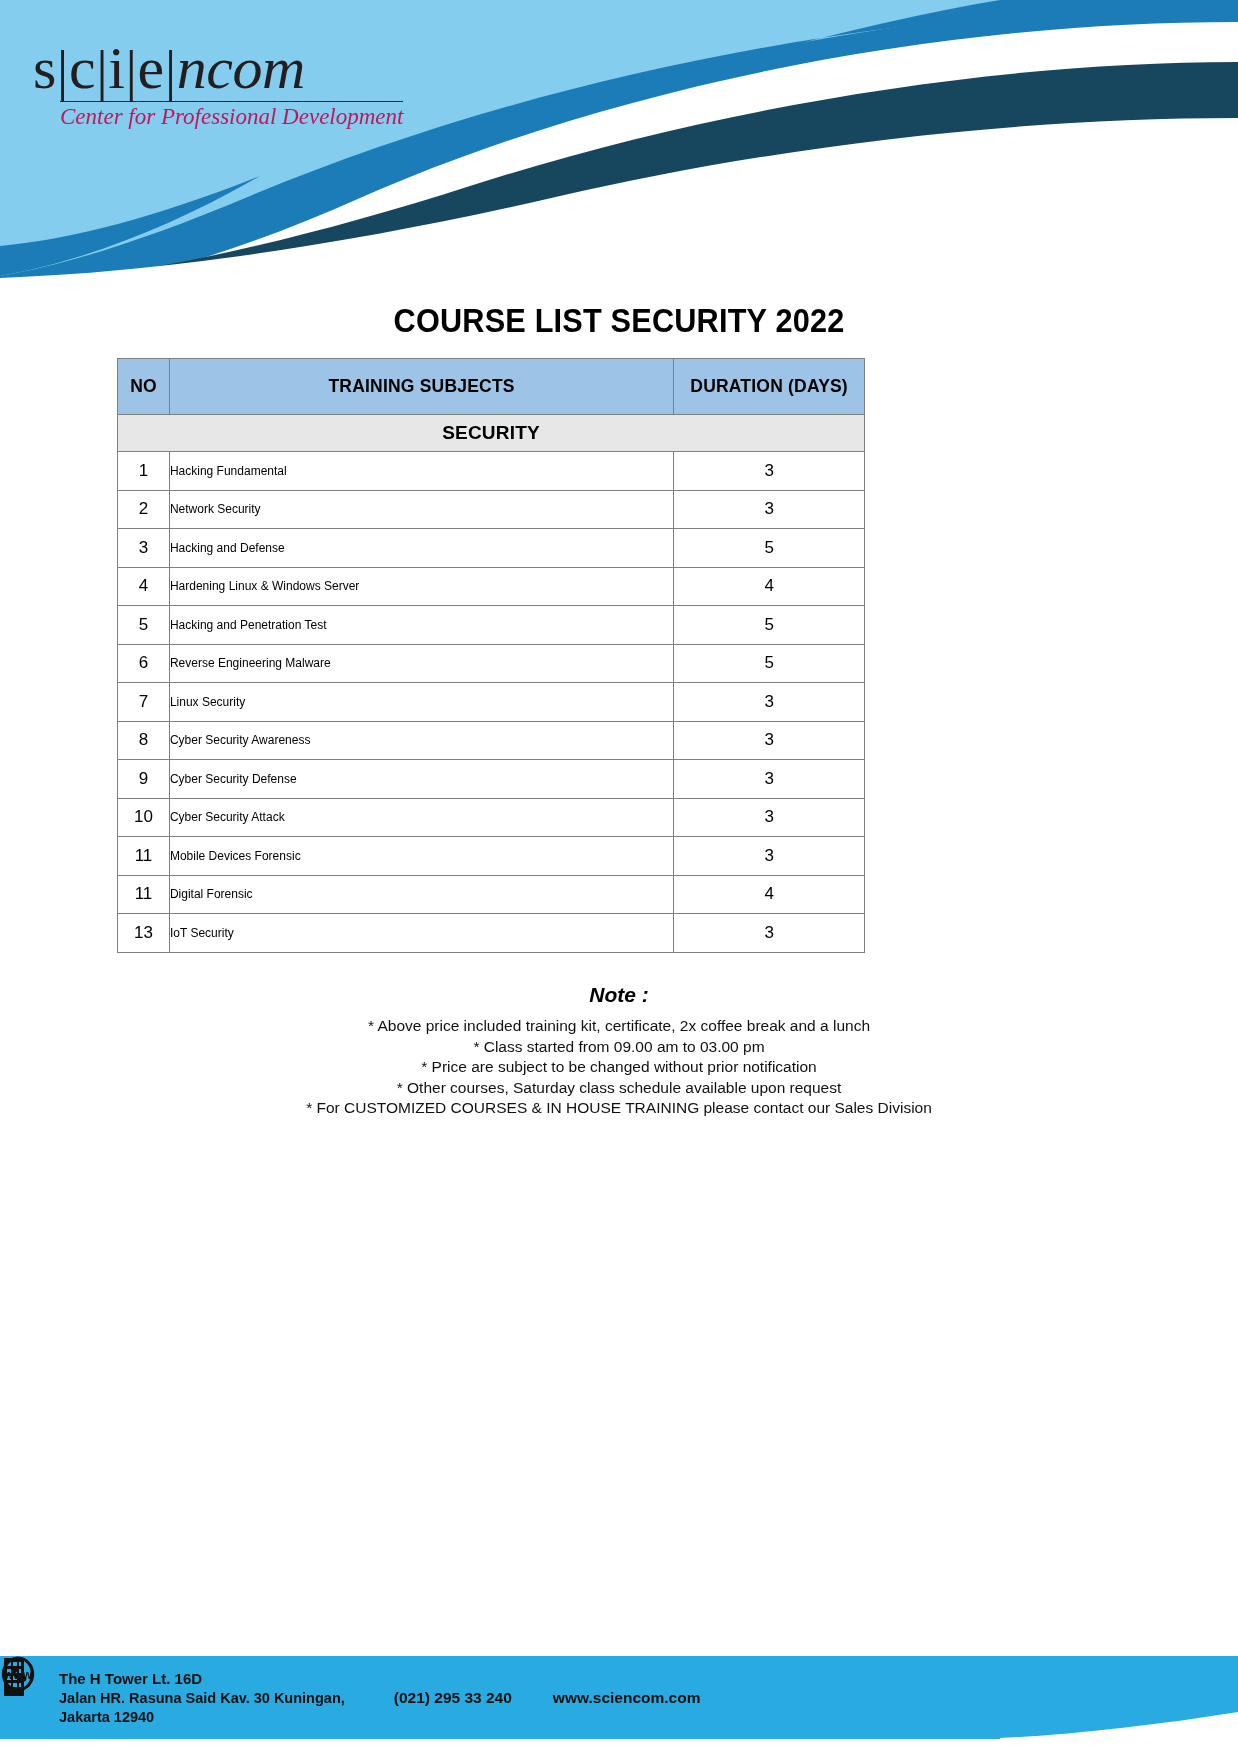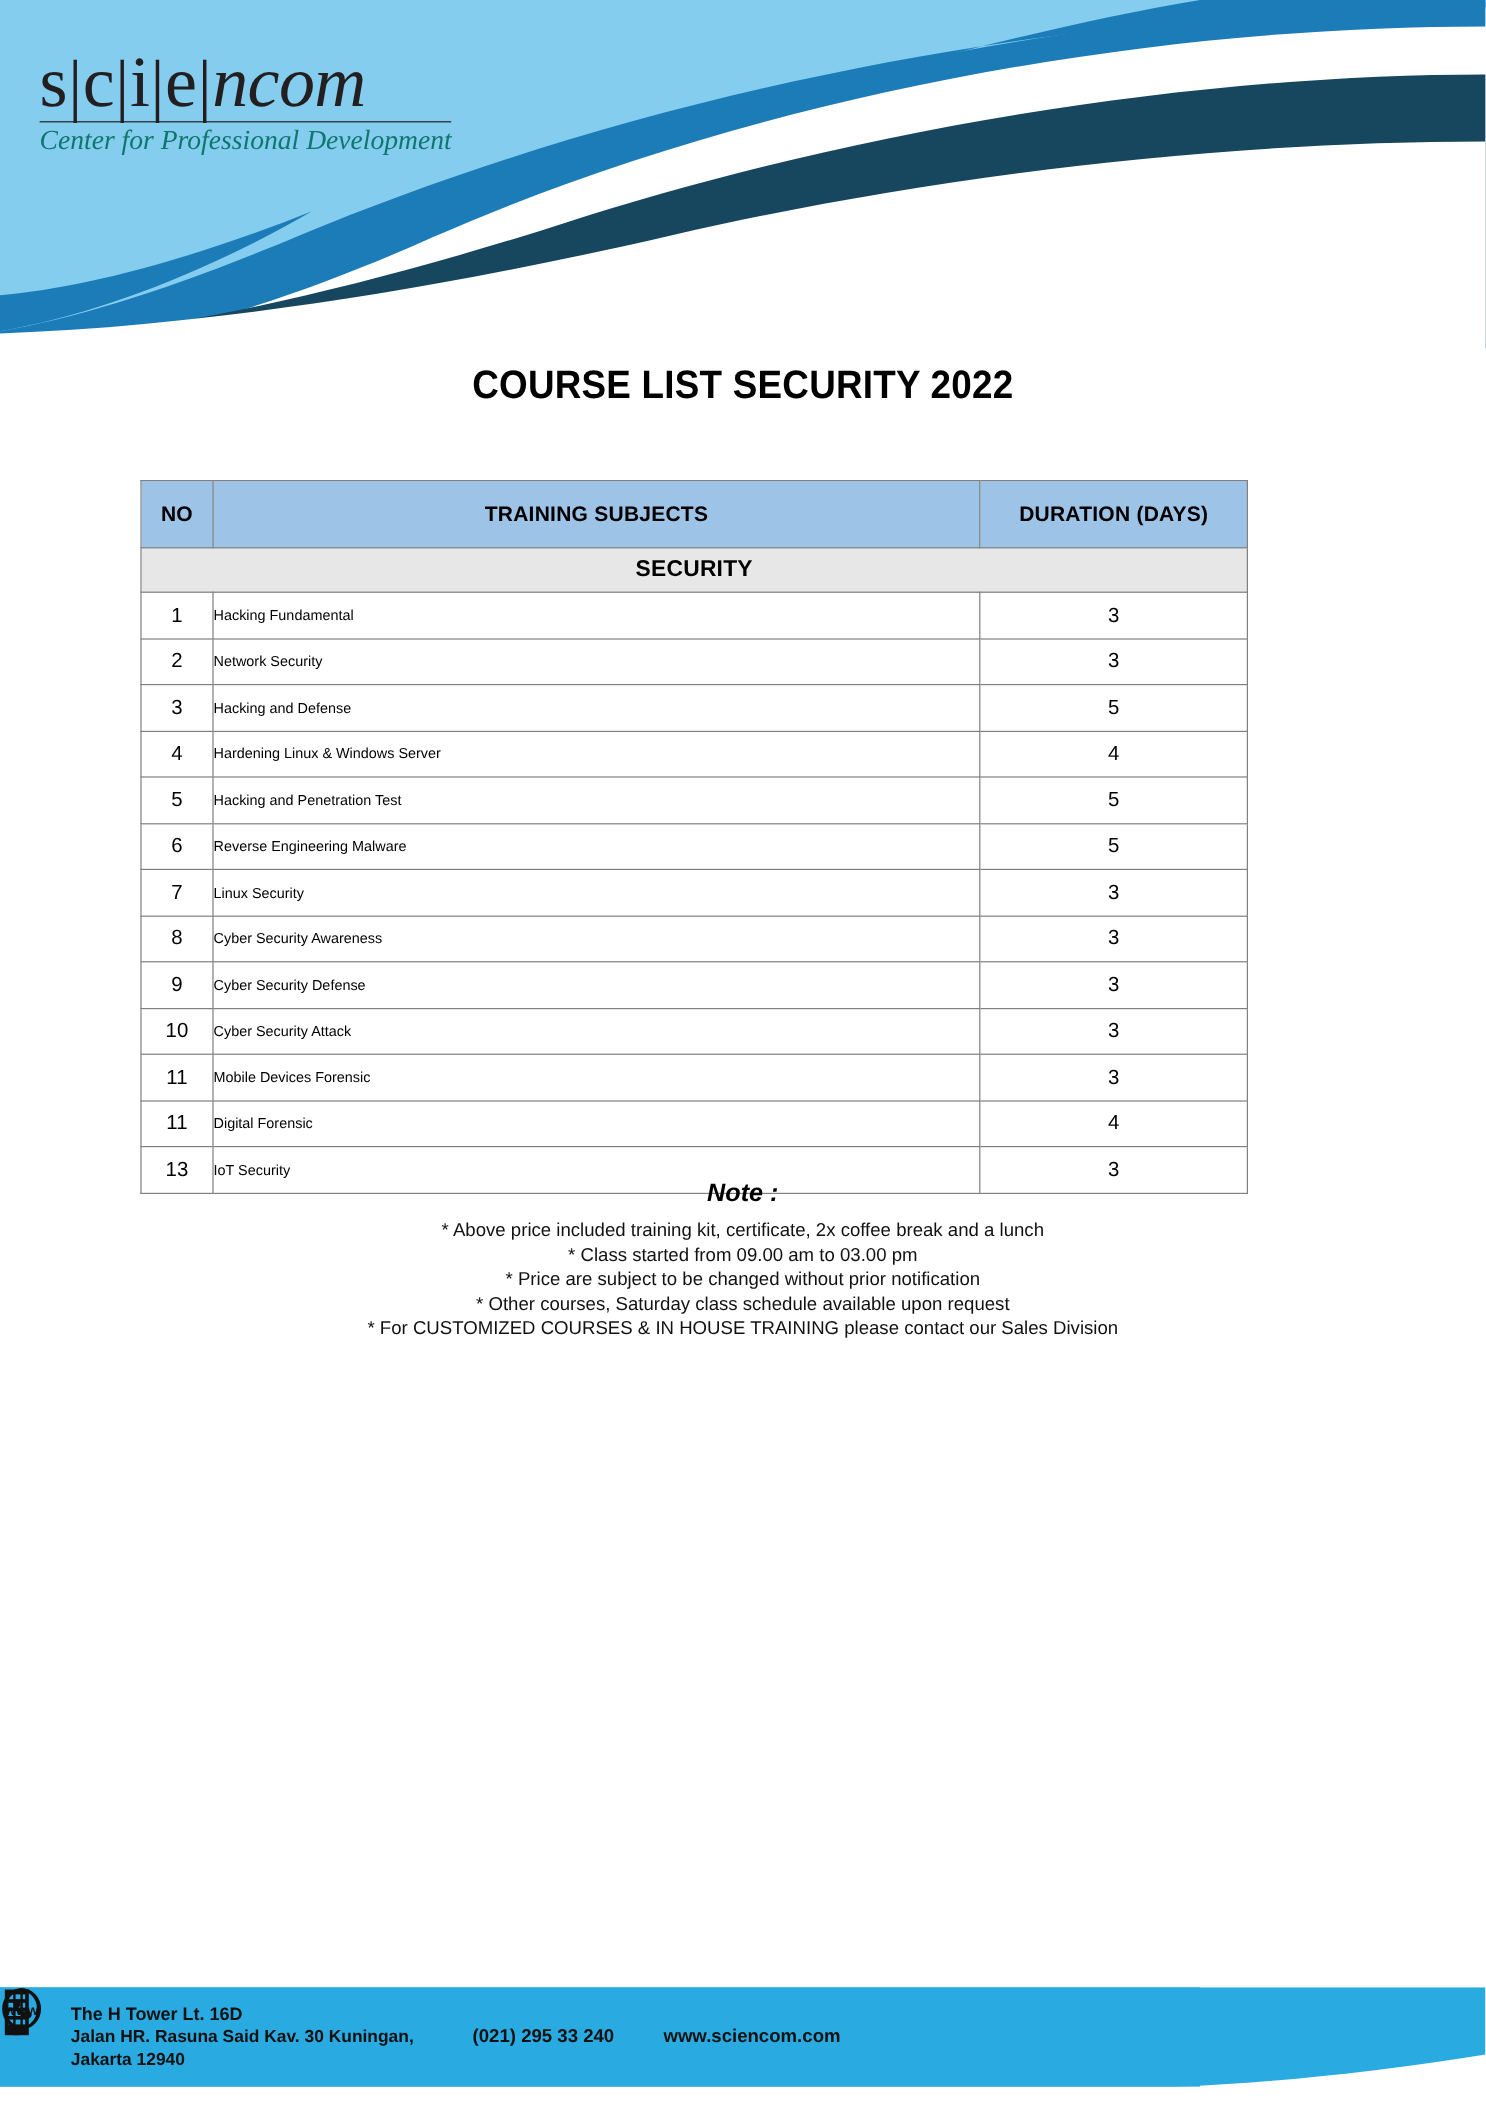--- a/index.html
+++ b/index.html
@@ -48,48 +48,49 @@
     top: 2px;
   }
   .logo-word .ital {
     font-style: italic;
   }
   .logo-tag {
     font-family: "Liberation Serif", serif;
     font-style: italic;
     font-size: 23px;
     line-height: 26px;
-    color: #0f766e;
+    color: #be185d;
     margin-top: 2px;
     white-space: nowrap;
     border-top: 1px solid #231f20;
     padding-top: 2px;
     display: inline-block;
+    margin-left: 27px;
   }
 
   
   .doc-title {
     position: absolute;
     top: 302px;
     left: 0;
     width: 1238px;
     text-align: center;
     font-size: 33px;
     font-weight: bold;
     letter-spacing: 0.2px;
     font-family: "Liberation Sans", sans-serif;
     transform: scaleX(0.93);
   }
 
   
   .course-table {
     position: absolute;
-    top: 400px;
+    top: 358px;
     left: 117px;
-    width: 923px;
+    width: 748px;
     border-collapse: collapse;
     font-size: 17px;
     padding-left: 37px;
   }
   .course-table td, .course-table th {
     border: 1px solid #808080;
     padding: 0;
     vertical-align: middle;
   }
   .course-table thead th {

